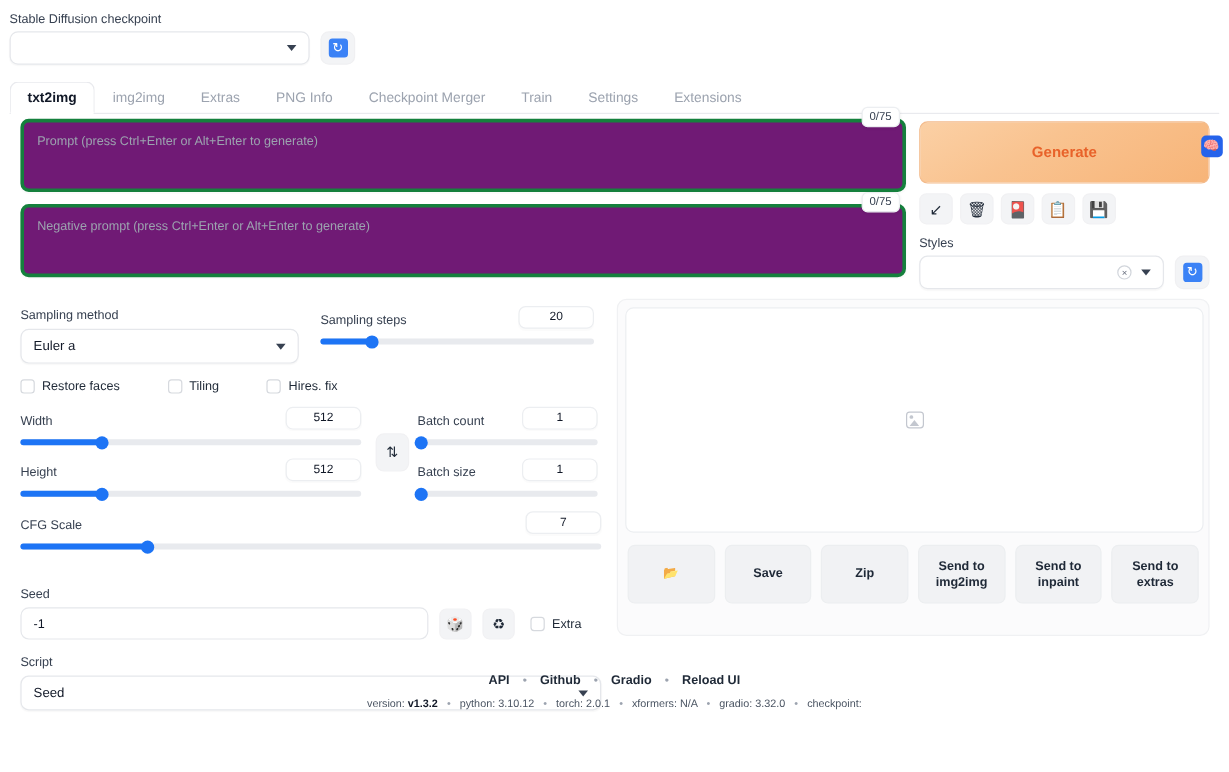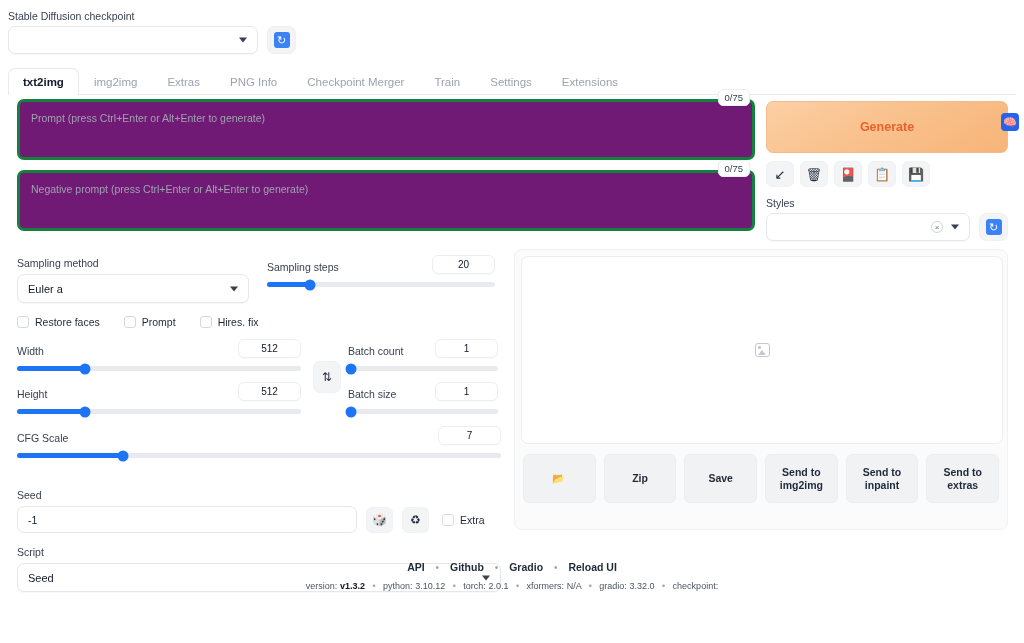--- a/index.html
+++ b/index.html
@@ -215,21 +215,21 @@
     position: absolute; top: 50%;
     transform: translate(-50%, -50%);
     width: 11px; height: 11px;
     border-radius: 50%;
     background: #1d74f5;
     cursor: pointer;
   }
 
   .checks {
     display: flex; align-items: center;
-    gap: 0;
+    gap: 16px;
     margin-top: 13px;
     padding-left: 9px;
   }
   .chk { display: flex; align-items: center; gap: 6px; margin-right: 24px; }
   .chk .box {
     width: 12px; height: 12px;
     border: 1px solid #d6d9de;
     border-radius: 3px;
     background: #fff;
   }
@@ -465,21 +465,21 @@
       </div>
     </div>
 
     <div class="checks">
       <div class="chk">
         <span class="box"></span>
         <span class="t">Restore faces</span>
       </div>
       <div class="chk">
         <span class="box"></span>
-        <span class="t">Prompt</span>
+        <span class="t">Tiling</span>
       </div>
       <div class="chk">
         <span class="box"></span>
         <span class="t">Hires. fix</span>
       </div>
     </div>
 
     <div style="display:flex; margin-top:12px;">
       <div style="width:302px; padding:0 9px;">
         <div class="slider-head">
@@ -563,24 +563,24 @@
 
   <div class="output-panel">
     <div class="gallery">
       <div class="ph-icon"></div>
     </div>
     <div class="out-buttons">
       <div class="out-btn w1">
           <span>📂</span>
         </div>
       <div class="out-btn w1">
+          <span>Save</span>
+        </div>
+      <div class="out-btn w1">
           <span>Zip</span>
-        </div>
-      <div class="out-btn w1">
-          <span>Save</span>
         </div>
       <div class="out-btn w2">
           <span>Send to img2img</span>
         </div>
       <div class="out-btn w2">
           <span>Send to inpaint</span>
         </div>
       <div class="out-btn w2">
           <span>Send to extras</span>
         </div>

